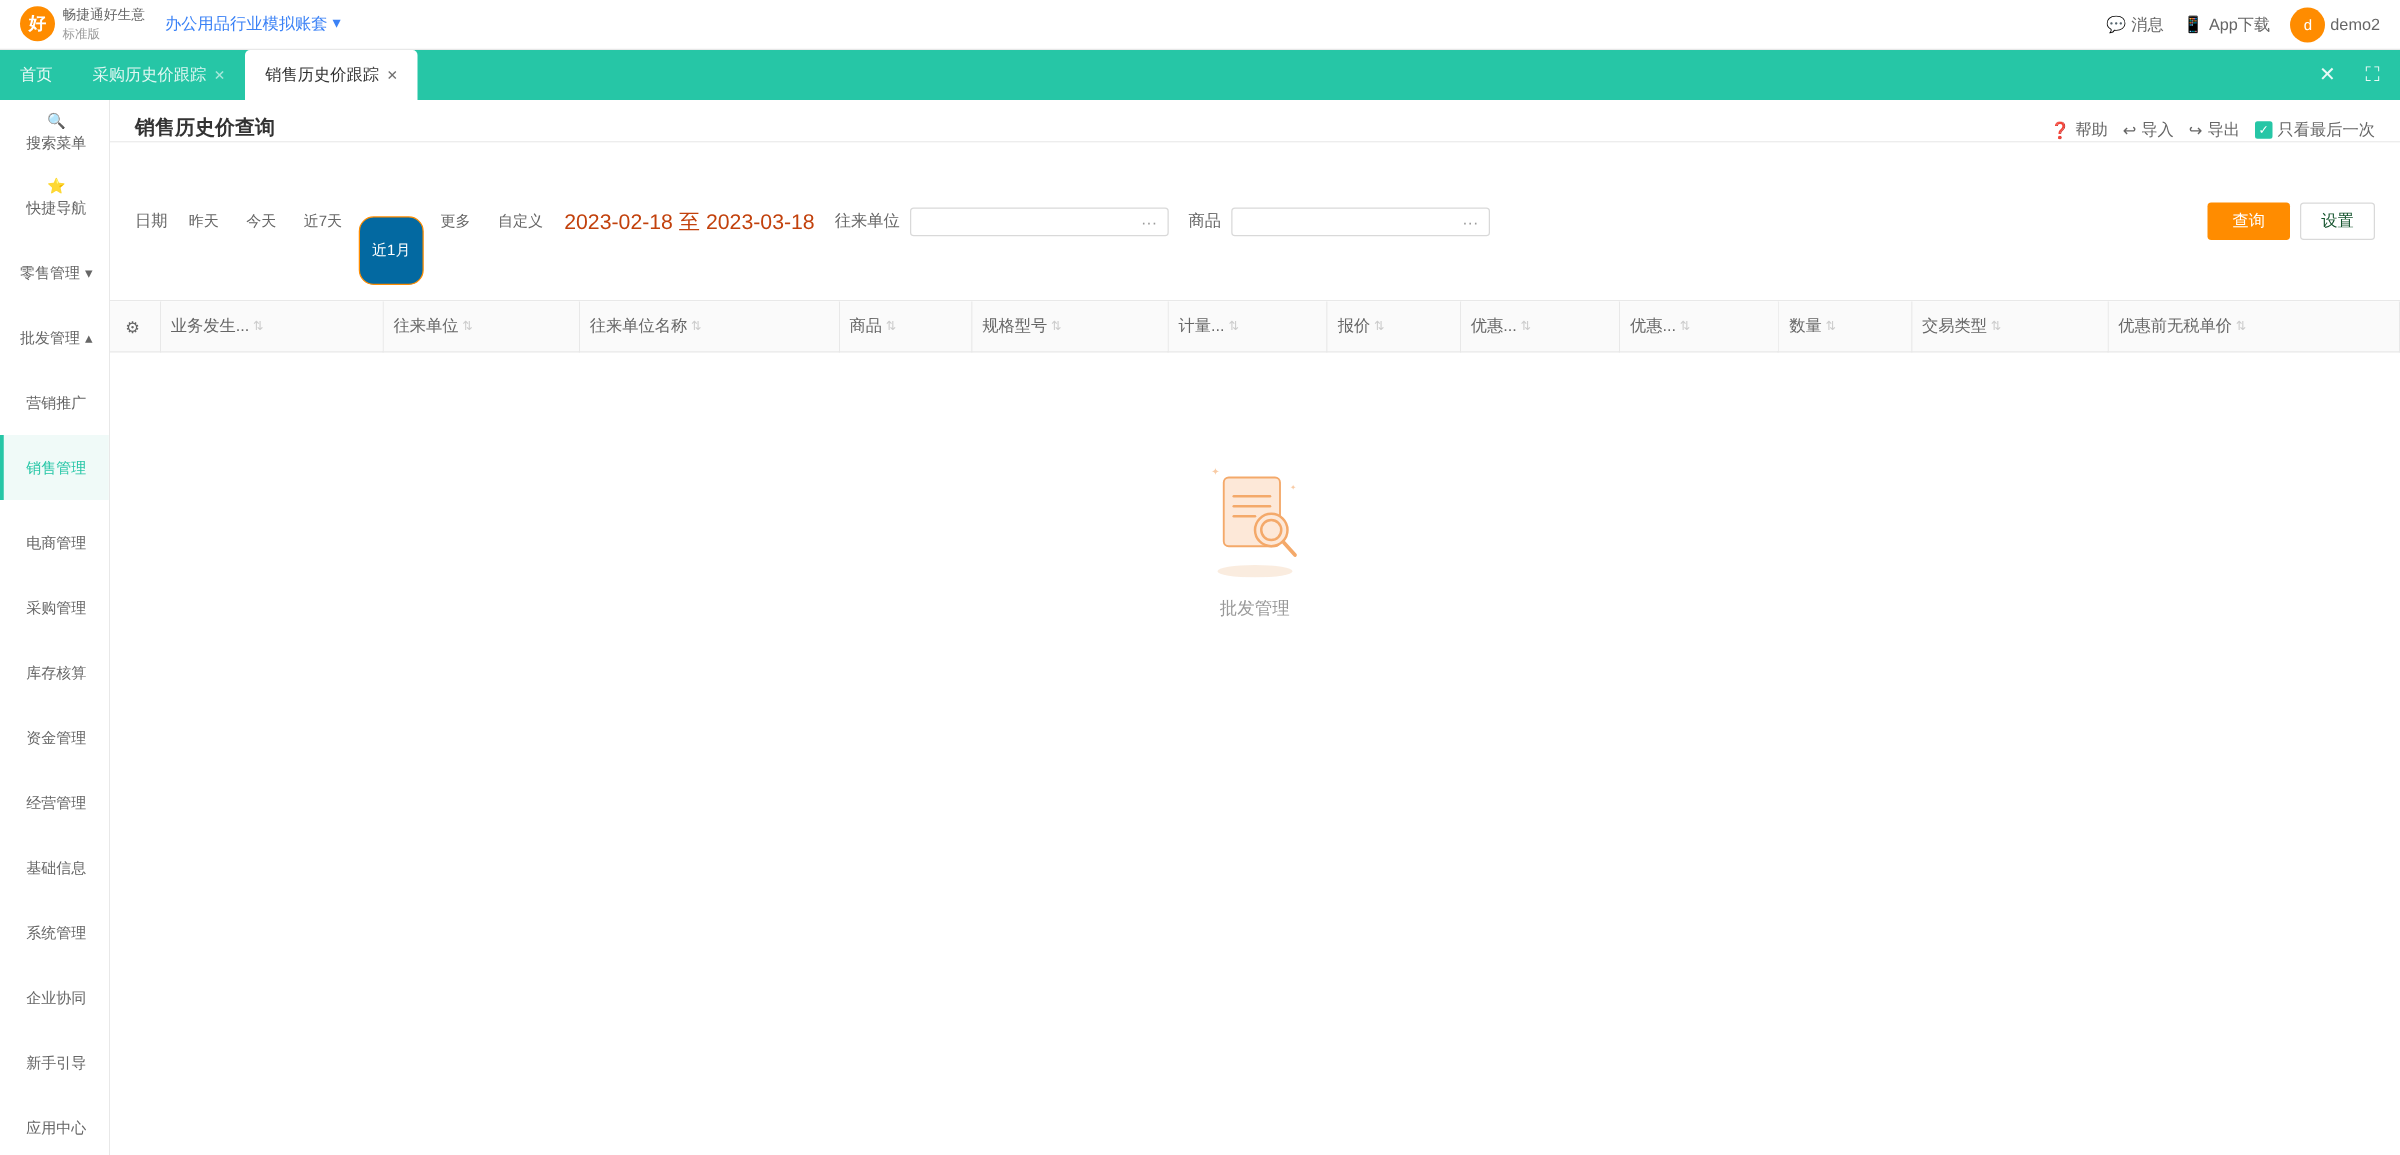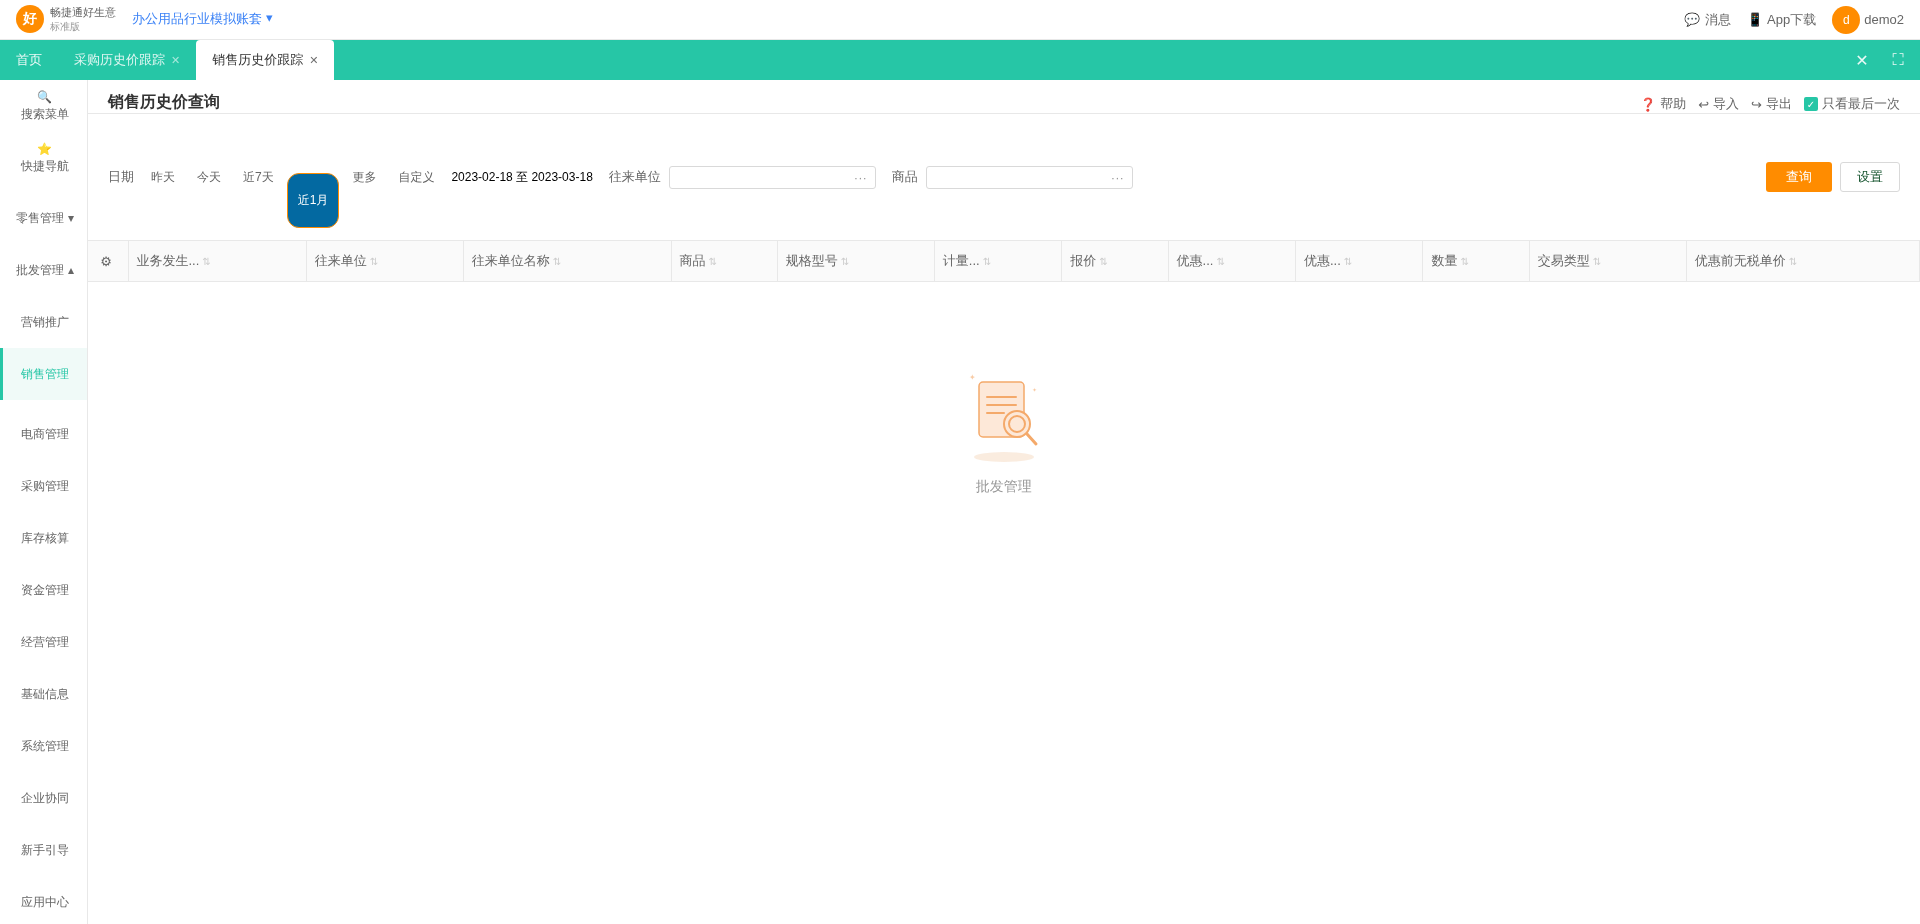--- a/index.html
+++ b/index.html
@@ -49,21 +49,21 @@
     .checkbox-label { display: flex; align-items: center; gap: 4px; cursor: pointer; }
     .checkbox-teal { width: 14px; height: 14px; border: 2px solid #26c6a6; border-radius: 2px; background: #26c6a6; display: flex; align-items: center; justify-content: center; color: white; font-size: 10px; }
 
     
     .filter-bar { background: #fff; padding: 12px 20px; border-bottom: 1px solid #e8e8e8; display: flex; align-items: center; gap: 16px; flex-shrink: 0; flex-wrap: wrap; }
     .filter-group { display: flex; align-items: center; gap: 8px; }
     .filter-label { font-size: 13px; color: #666; white-space: nowrap; }
     .filter-date-btns { display: flex; align-items: center; gap: 4px; }
     .date-btn { padding: 2px 8px; font-size: 12px; border-radius: 3px; cursor: pointer; border: 1px solid transparent; color: #666; }
     .date-btn.active { background: #0369a1; color: white; border-color: #ff8c00; border-radius: 12px; padding: 18px 10px; margin-top: 47px; }
-    .filter-date-range { font-size: 12px; color: #000000; }
+    .filter-date-range { font-size: 17px; color: #c2410c; }
     .filter-input-wrap { display: flex; align-items: center; border: 1px solid #d9d9d9; border-radius: 3px; padding: 3px 8px; min-width: 200px; background: #fff; }
     .filter-input { border: none; outline: none; font-size: 13px; color: #333; flex: 1; background: transparent; }
     .filter-input-dots { color: #999; font-size: 13px; cursor: pointer; }
     .filter-actions { display: flex; gap: 8px; margin-left: auto; }
     .btn-primary { background: #ff8c00; color: white; border: none; padding: 6px 20px; border-radius: 3px; cursor: pointer; font-size: 13px; }
     .btn-secondary { background: #fff; color: #14532d; border: 1px solid #d9d9d9; padding: 5px 16px; border-radius: 3px; cursor: pointer; font-size: 13px; }
 
     
     .table-wrap { flex: 1; overflow: auto; background: #fff; margin: 0; }
     .data-table { width: 100%; border-collapse: collapse; font-size: 13px; }

